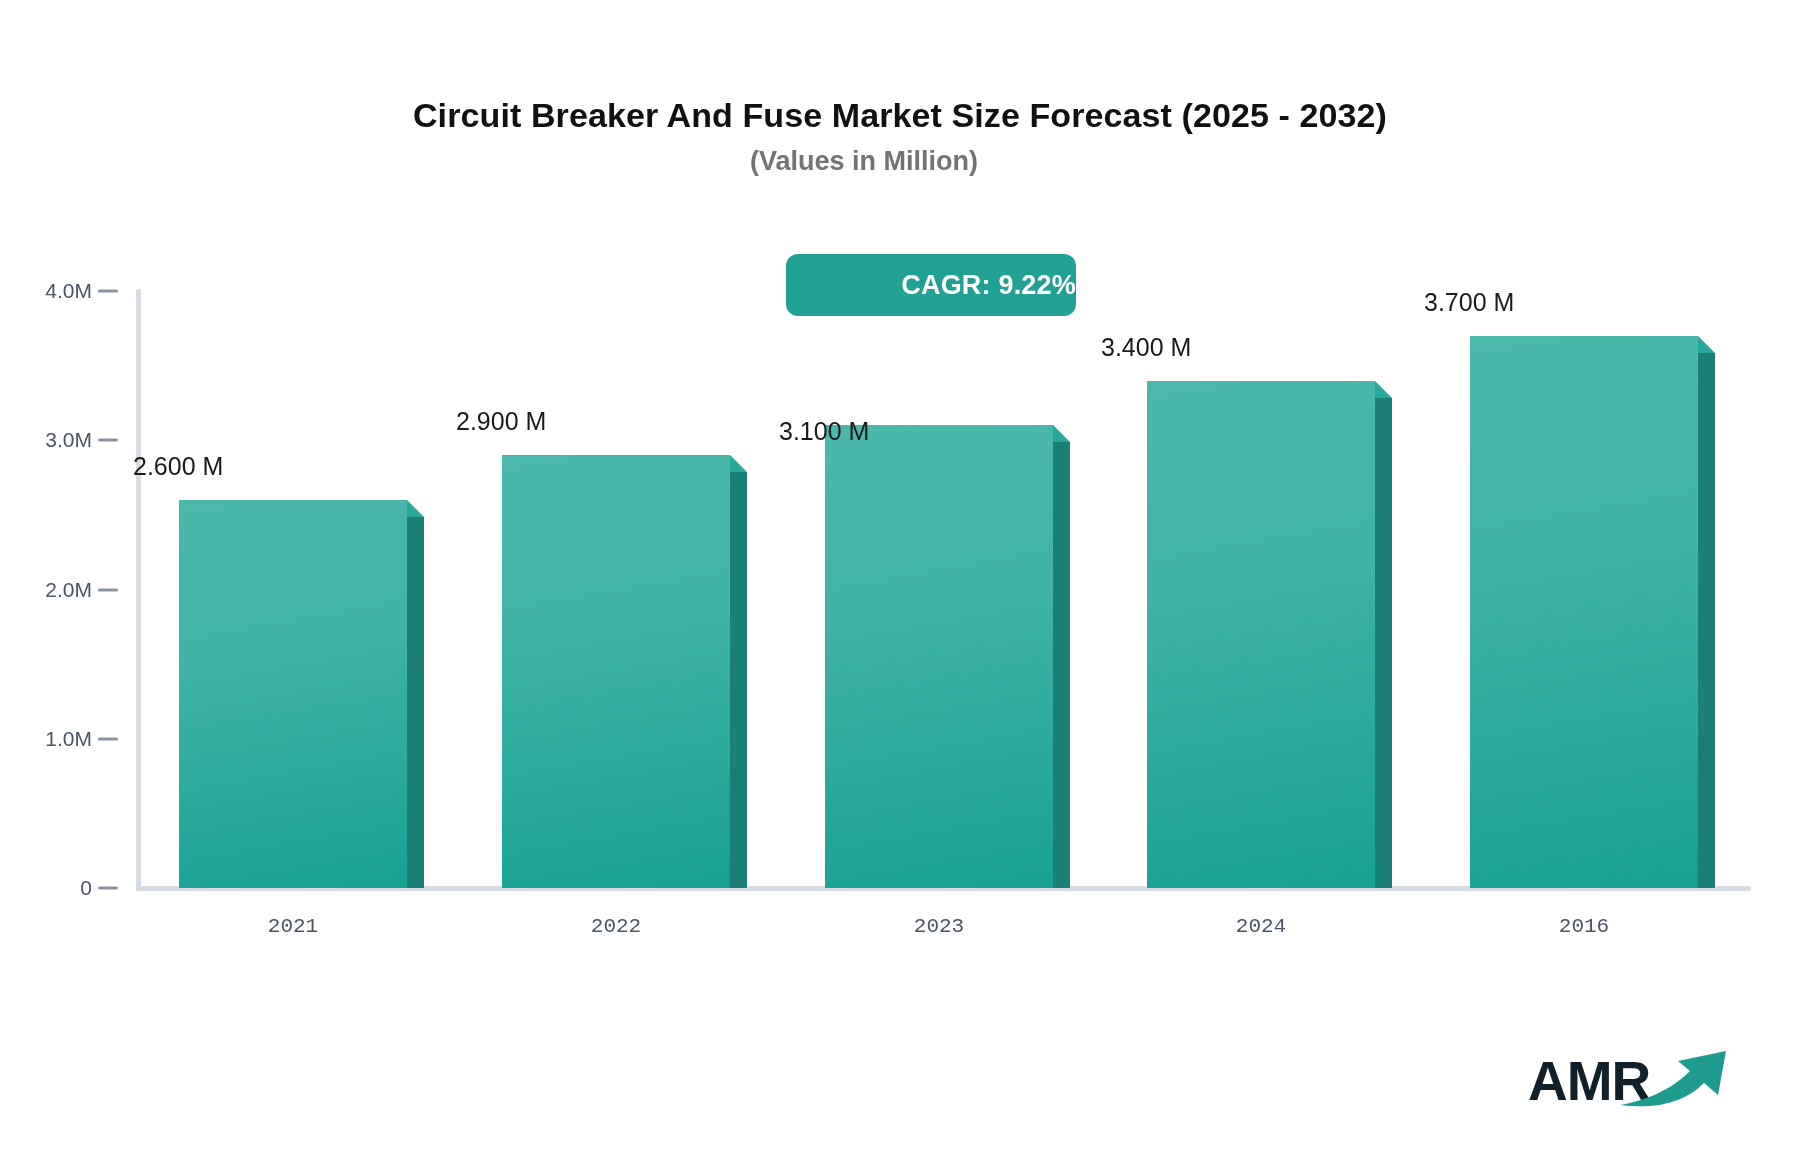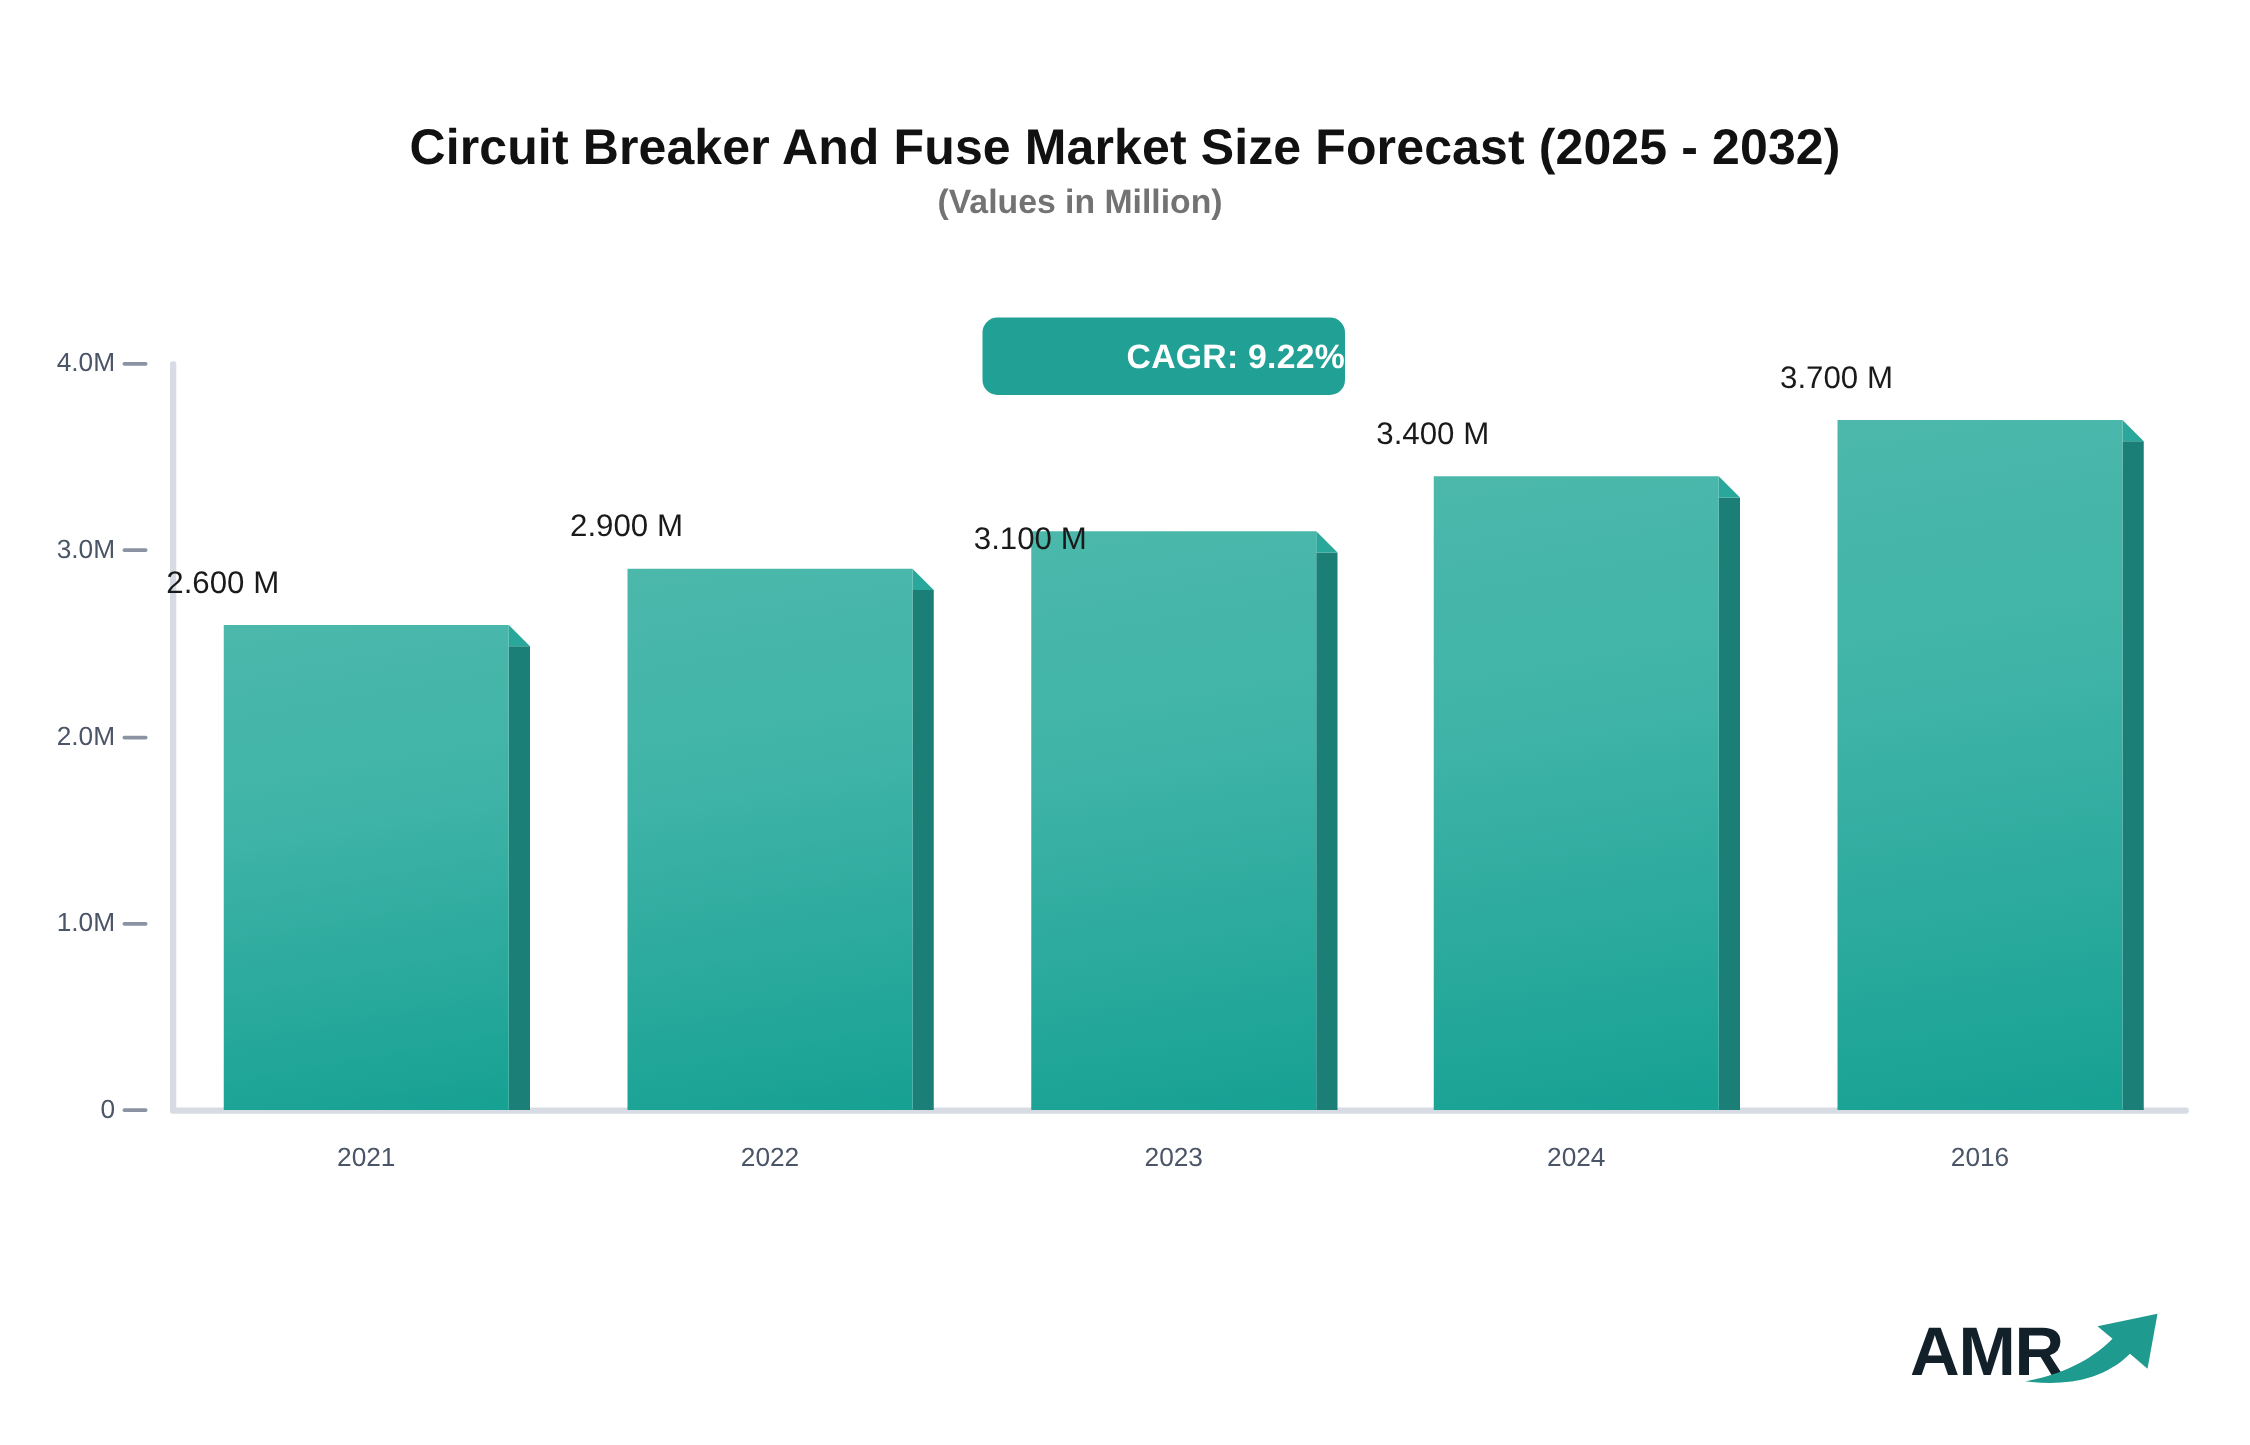--- a/index.html
+++ b/index.html
@@ -21,21 +21,21 @@
     background: #ffffff;
   }
 
   
   #title {
     position: absolute;
     left: 0;
     top: 96px;
     width: 1800px;
     text-align: center;
-    font-size: 40px;
+    font-size: 34px;
     font-weight: bold;
     color: #111111;
     letter-spacing: 0.1px;
   }
   #subtitle {
     position: absolute;
     left: 0;
     top: 146px;
     width: 1728px;
     text-align: center;
@@ -134,20 +134,21 @@
     transform: translateX(-50%);
   }
   .x-tick-label {
     position: absolute;
     width: 300px;
     text-align: center;
     font-size: 21px;
     color: #4a5568;
     transform: translateX(-50%);
     top: 915px;
+    font-family: Liberation Mono, monospace;
   }
 
   
   #logo {
     position: absolute;
     left: 1528px;
     top: 1045px;
     width: 210px;
     height: 75px;
   }

